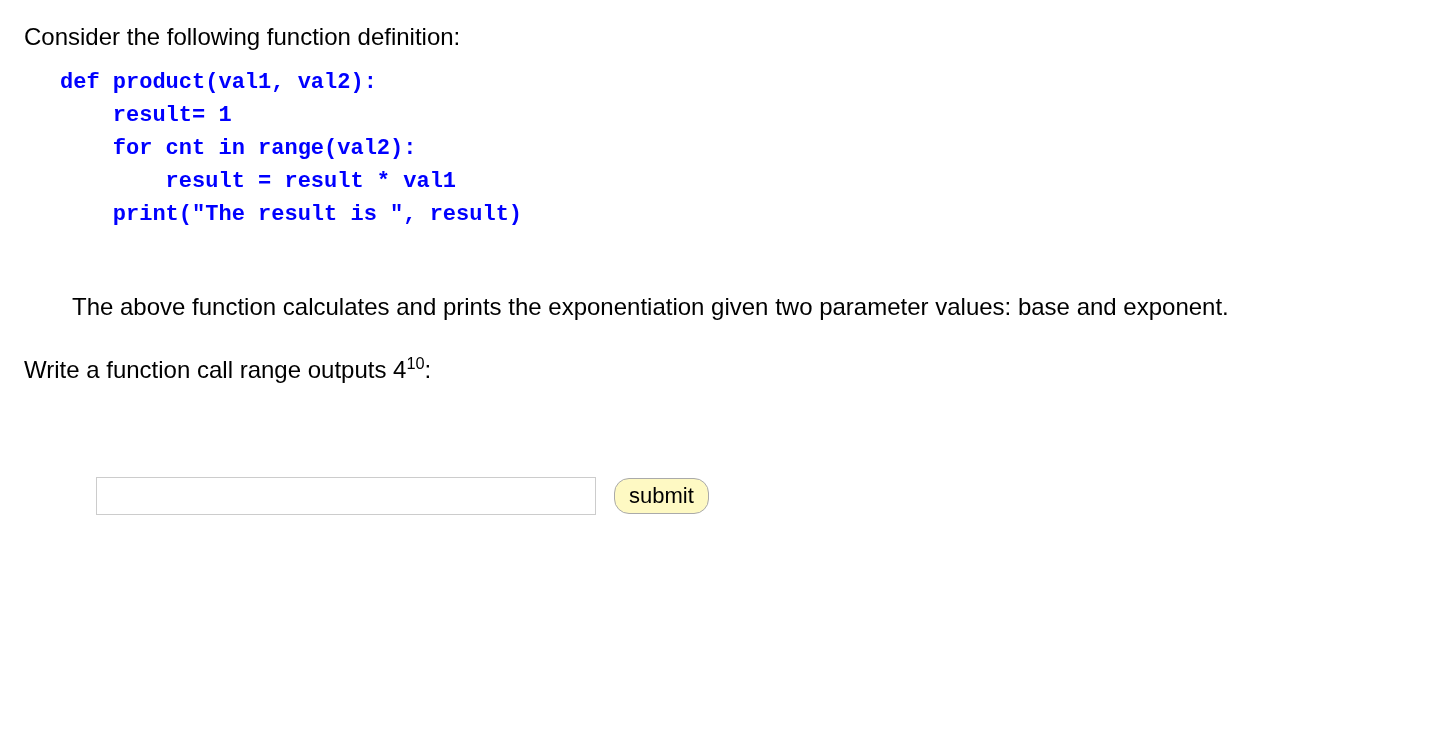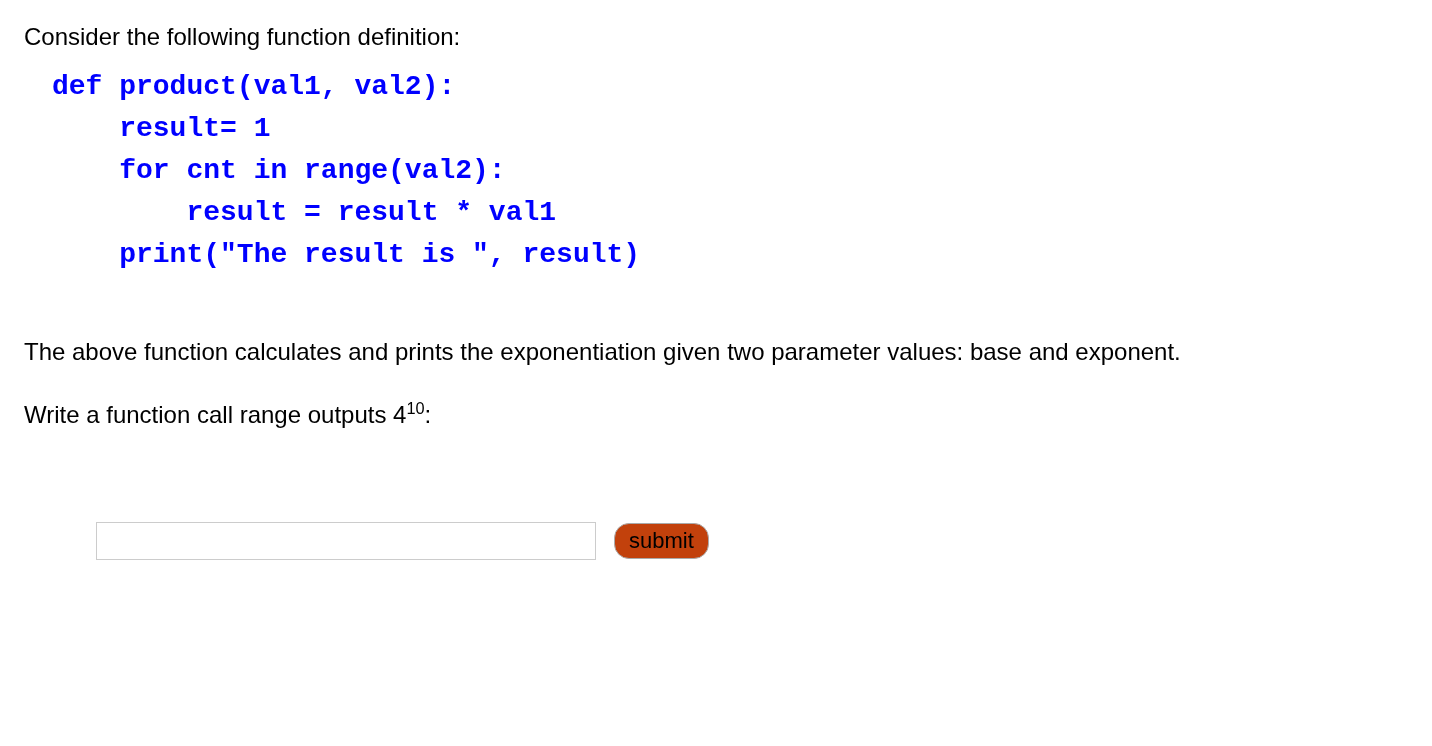--- a/index.html
+++ b/index.html
@@ -16,28 +16,29 @@
     }
     .intro-text {
       margin-bottom: 12px;
       line-height: 1.4;
     }
     .code-block {
       font-family: "Courier New", Courier, monospace;
       font-weight: bold;
       color: #0000ff;
       white-space: pre;
-      margin-left: 28px;
+      margin-left: 36px;
       margin-bottom: 60px;
       line-height: 1.5;
-      font-size: 28px;
+      font-size: 22px;
     }
     .description {
       margin-bottom: 30px;
       line-height: 1.35;
+      margin-left: 48px;
     }
     .prompt {
       margin-bottom: 90px;
       line-height: 1.4;
     }
     sup {
       font-size: 0.68em;
       vertical-align: super;
       line-height: 0;
       text-align: center;
@@ -55,21 +56,21 @@
       padding: 4px 6px;
       border: 1px solid #ccc;
       background: #fff;
     }
     .submit-button {
       font-family: Arial, Helvetica, sans-serif;
       font-size: 22px;
       padding: 4px 14px;
       border: 1px solid #aaa;
       border-radius: 15px;
-      background: #c2410c;
+      background: #fef9c3;
       cursor: pointer;
     }
   </style>
 </head>
 <body>
 
 <div class="intro-text">Consider the following function definition:</div>
 
 <div class="code-block">def product(val1, val2):
     result= 1

